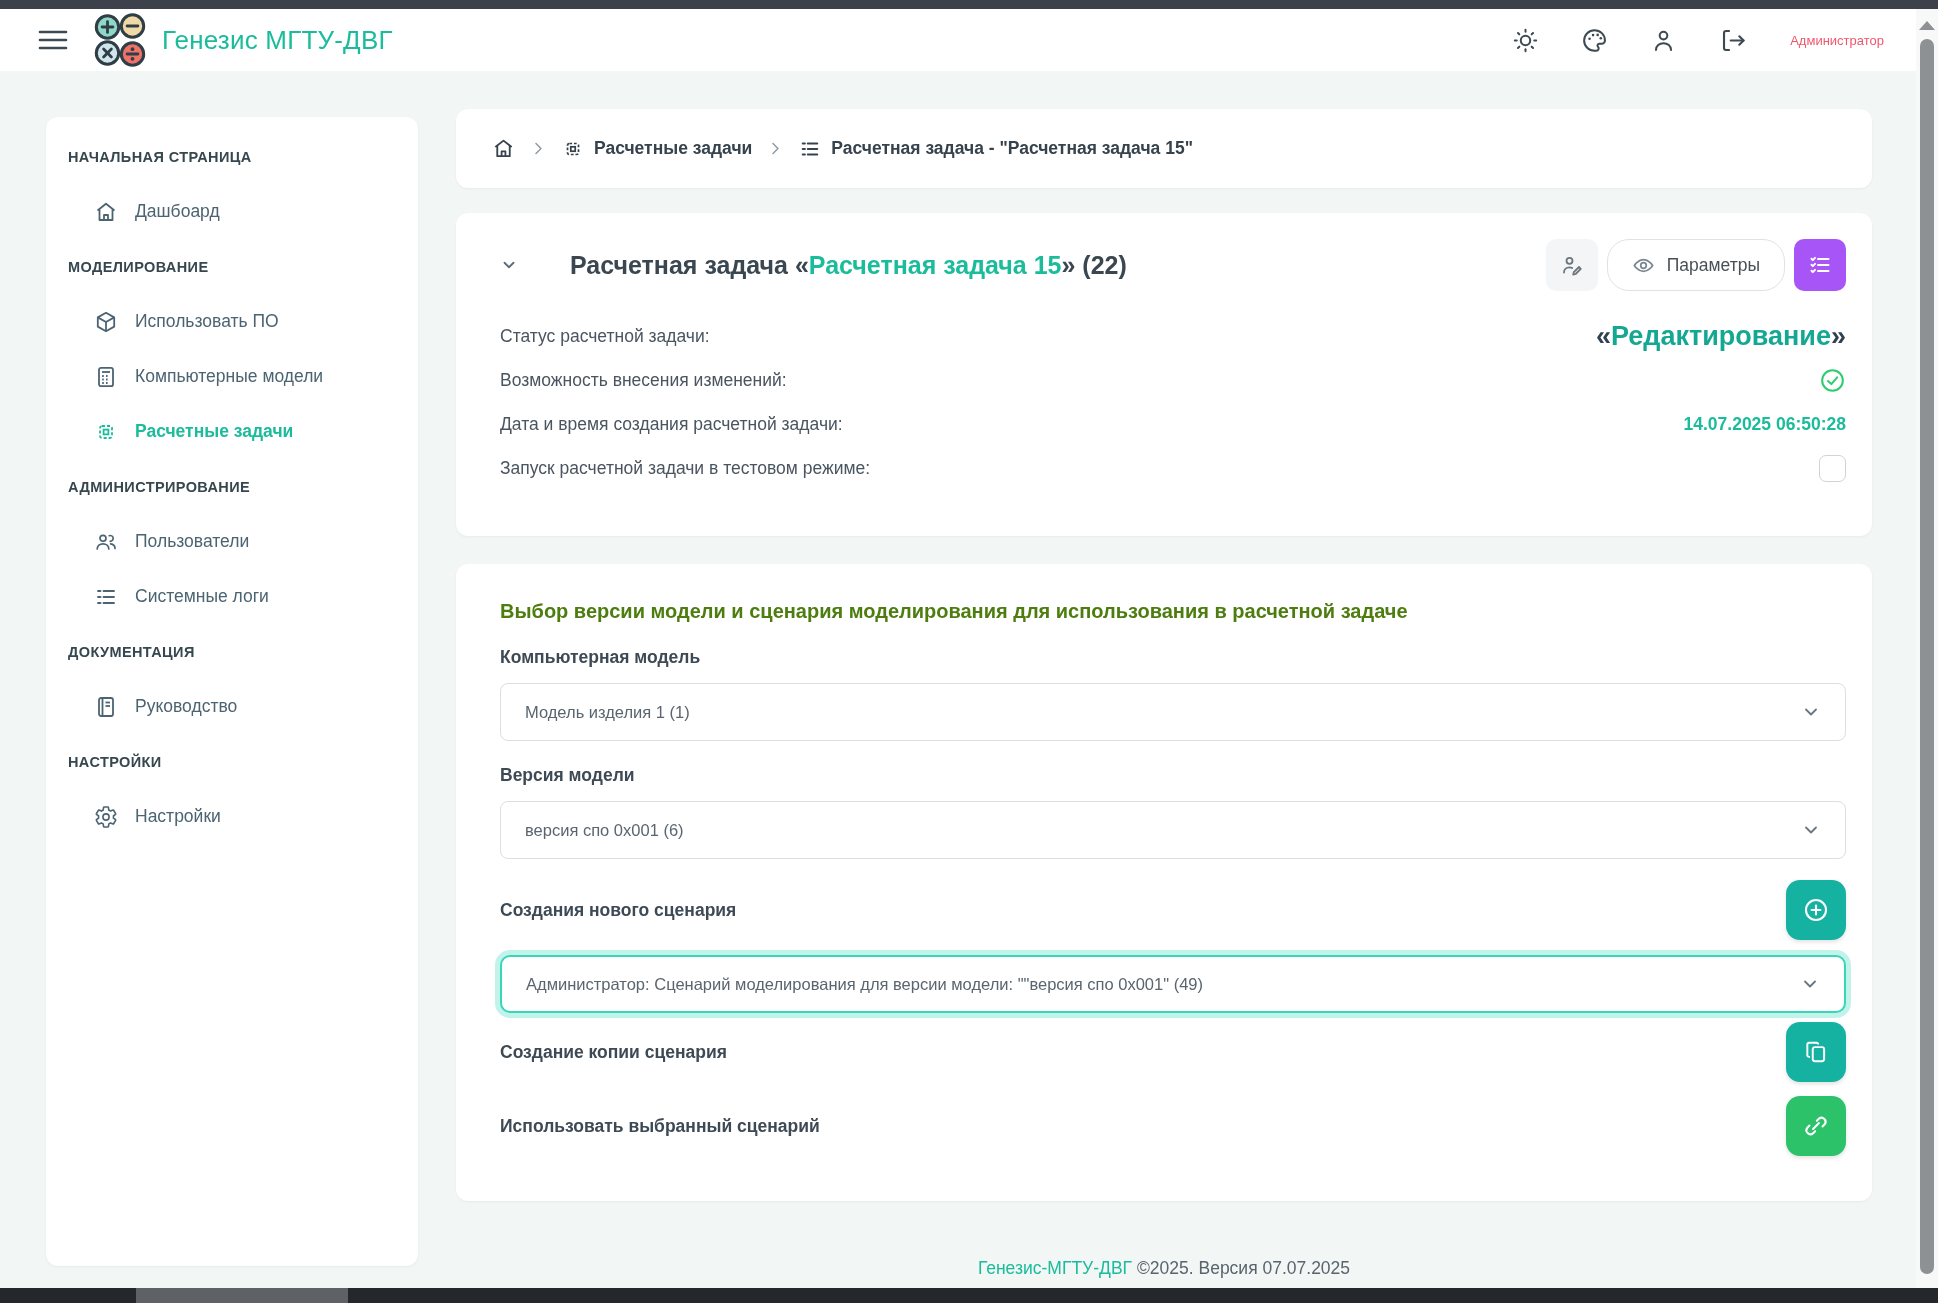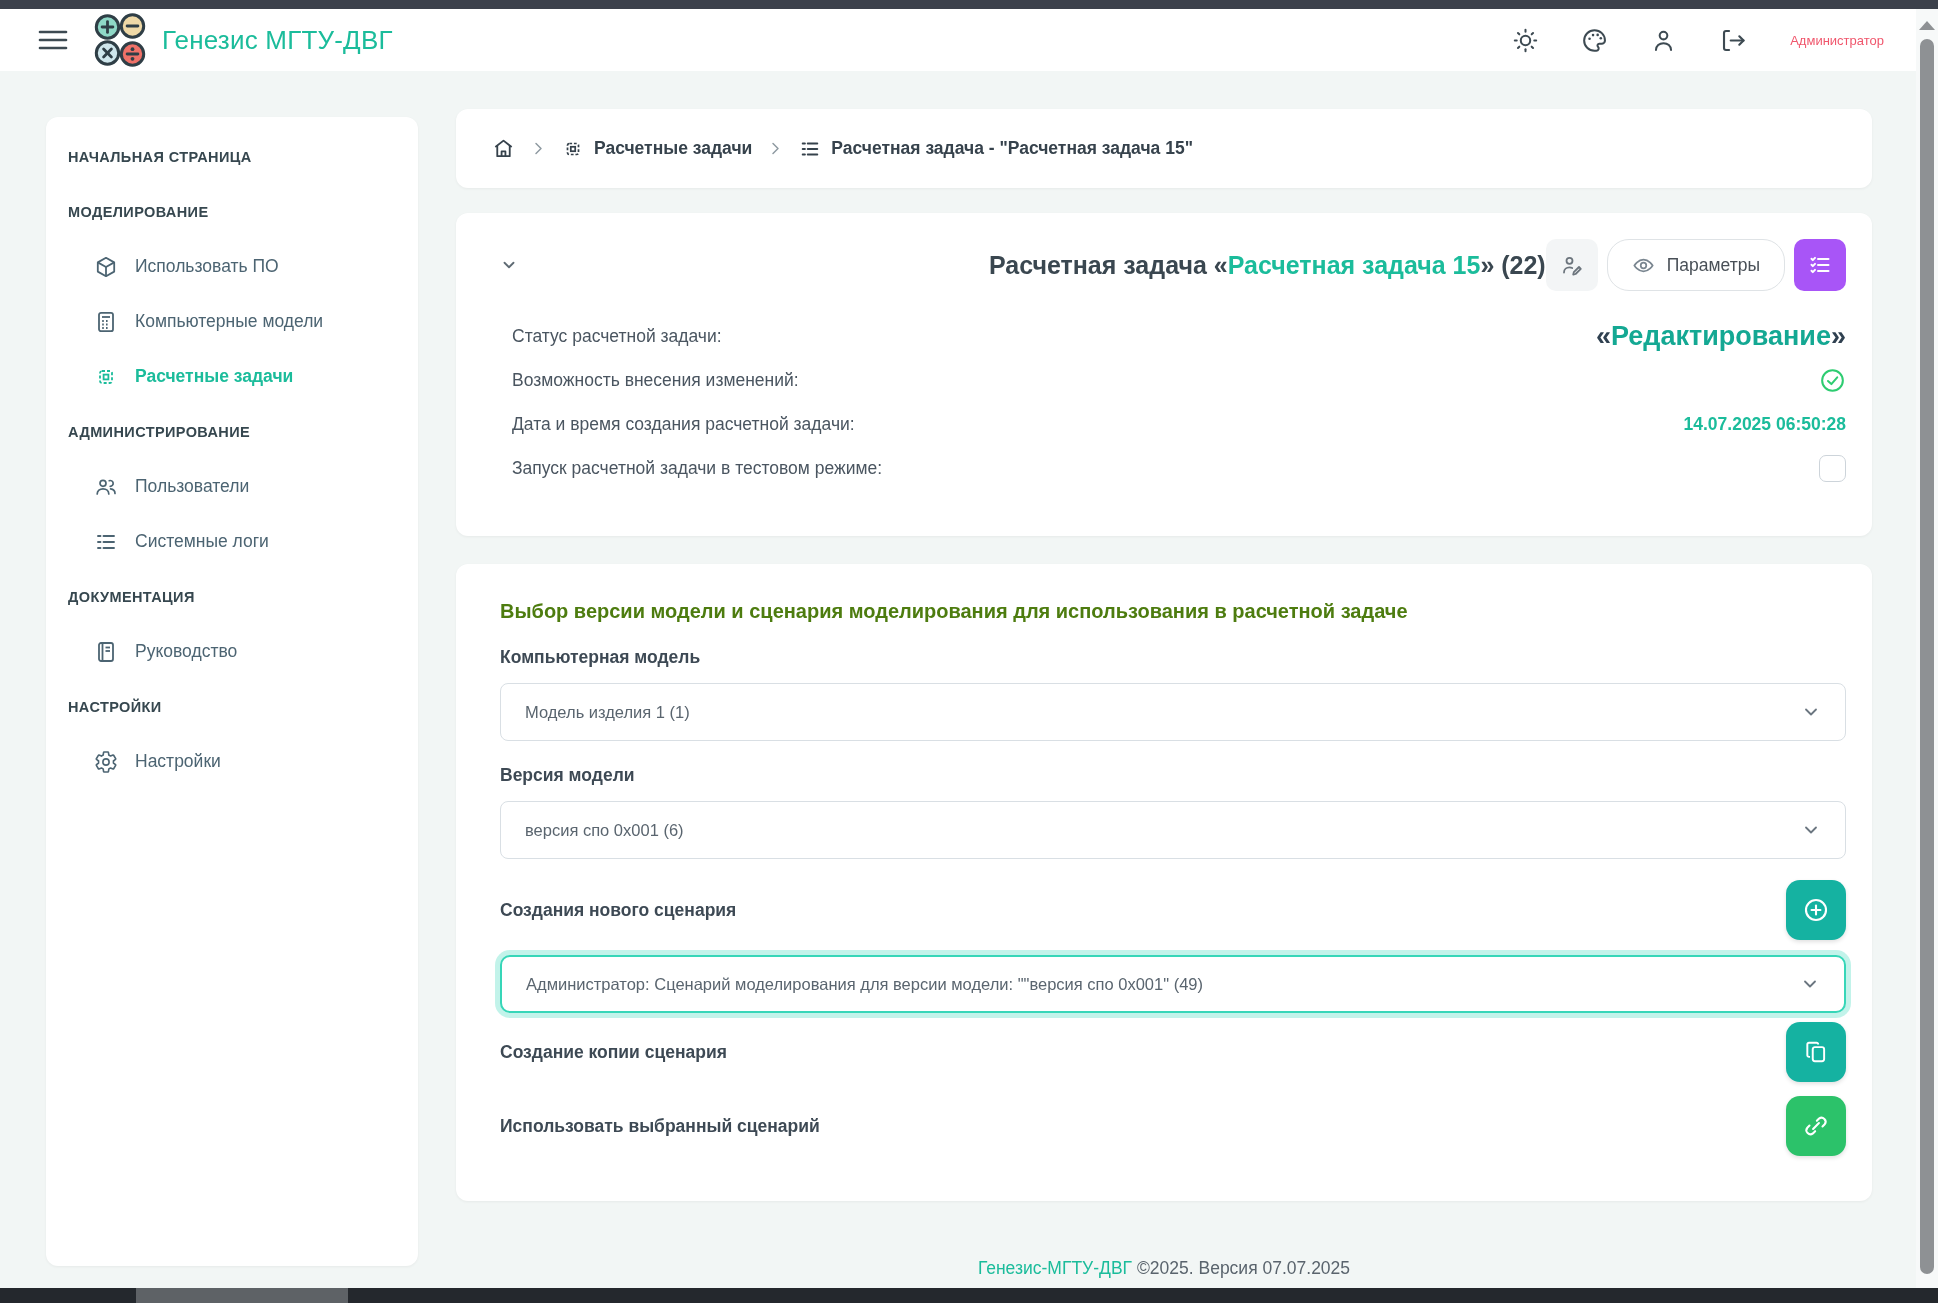--- a/index.html
+++ b/index.html
@@ -40,31 +40,31 @@
   .sep { display:flex; color:#8f9aa1; }
 
   
   .card { position:absolute; left:456px; width:1416px; background:#fff; border-radius:12px; box-shadow:0 1px 3px rgba(0,0,0,.05); }
   .card1 { top:213px; height:323px; }
   .card2 { top:564px; height:637px; }
 
   
   .title-row { display:flex; align-items:center; padding:26px 26px 0 44px; }
   .collapse-btn { width:70px; display:flex; color:#5f6b74; cursor:pointer; flex:0 0 70px; }
-  .task-title { flex:1; text-align:right; font-size:25px; font-weight:700; color:#3a4750; white-space:nowrap; }
+  .task-title { flex:1; text-align:left; font-size:25px; font-weight:700; color:#3a4750; white-space:nowrap; }
   .task-title .teal { color:#1bbc9b; }
   .title-actions { display:flex; align-items:center; gap:9px; }
   .btn-sq { width:52px; height:52px; border-radius:10px; border:none; display:flex; align-items:center; justify-content:center; cursor:pointer; }
   .btn-gray { background:#f3f5f6; color:#6c757d; }
   .btn-outline { height:52px; border-radius:22px; border:1px solid #dfe3e6; background:#fff; display:flex; align-items:center; gap:12px; padding:0 24px; font-size:17.5px; color:#495057; cursor:pointer; }
   .btn-outline .eicon { display:flex; color:#7a8690; }
   .btn-purple { background:#a855f7; color:#fff; }
 
   
-  .status-rows { margin-top:23px;margin-left:12px; }
+  .status-rows { margin-top:23px; }
   .srow { height:44px; display:flex; align-items:center; justify-content:space-between; padding:0 26px 0 44px; }
   .slabel { font-size:17.5px; color:#4a5560; }
   .status-big { font-size:27px; font-weight:700; color:#2f4050; white-space:nowrap; }
   .status-big .teal { color:#14a893; }
   .date-val { font-size:17.5px; font-weight:700; color:#1bbc9b; }
   .ok-icon { display:flex; color:#2ecc71; }
   .checkbox { width:27px; height:27px; border:1.5px solid #cdd4da; border-radius:7px; background:#fff; cursor:pointer; }
 
   
   .card2 { padding:36px 26px 0 44px; }
@@ -157,20 +157,30 @@
             <line x1="10.5" y1="12" x2="22" y2="12"></line>
             <polyline points="18.2 8.2 22 12 18.2 15.8"></polyline>
           </svg>
       </span>
       <span class="role">Администратор</span>
     </div>
   </header>
 
   <aside class="sidebar">
     <div class="side-section">НАЧАЛЬНАЯ СТРАНИЦА</div>
+    <div class="side-item">
+      <span class="sicon">
+        <svg width="24" height="24" viewBox="0 0 24 24" fill="none" stroke="currentColor" stroke-width="1.8" stroke-linejoin="round">
+            <path d="M3.5 10.5 12 3.8l8.5 6.7"></path>
+            <path d="M5.5 9.5V20h13V9.5"></path>
+            <path d="M10 20v-5h4v5"></path>
+          </svg>
+      </span>
+      <span>Дашбоард</span>
+    </div>
 
     <div class="side-section">МОДЕЛИРОВАНИЕ</div>
     <div class="side-item">
       <span class="sicon">
         <svg width="24" height="24" viewBox="0 0 24 24" fill="none" stroke="currentColor" stroke-width="1.8" stroke-linejoin="round">
             <path d="M12 2.8 20.2 7.4v9.2L12 21.2 3.8 16.6V7.4Z"></path>
             <path d="M3.8 7.4 12 12l8.2-4.6"></path>
             <line x1="12" y1="12" x2="12" y2="21.2"></line>
           </svg>
       </span>

